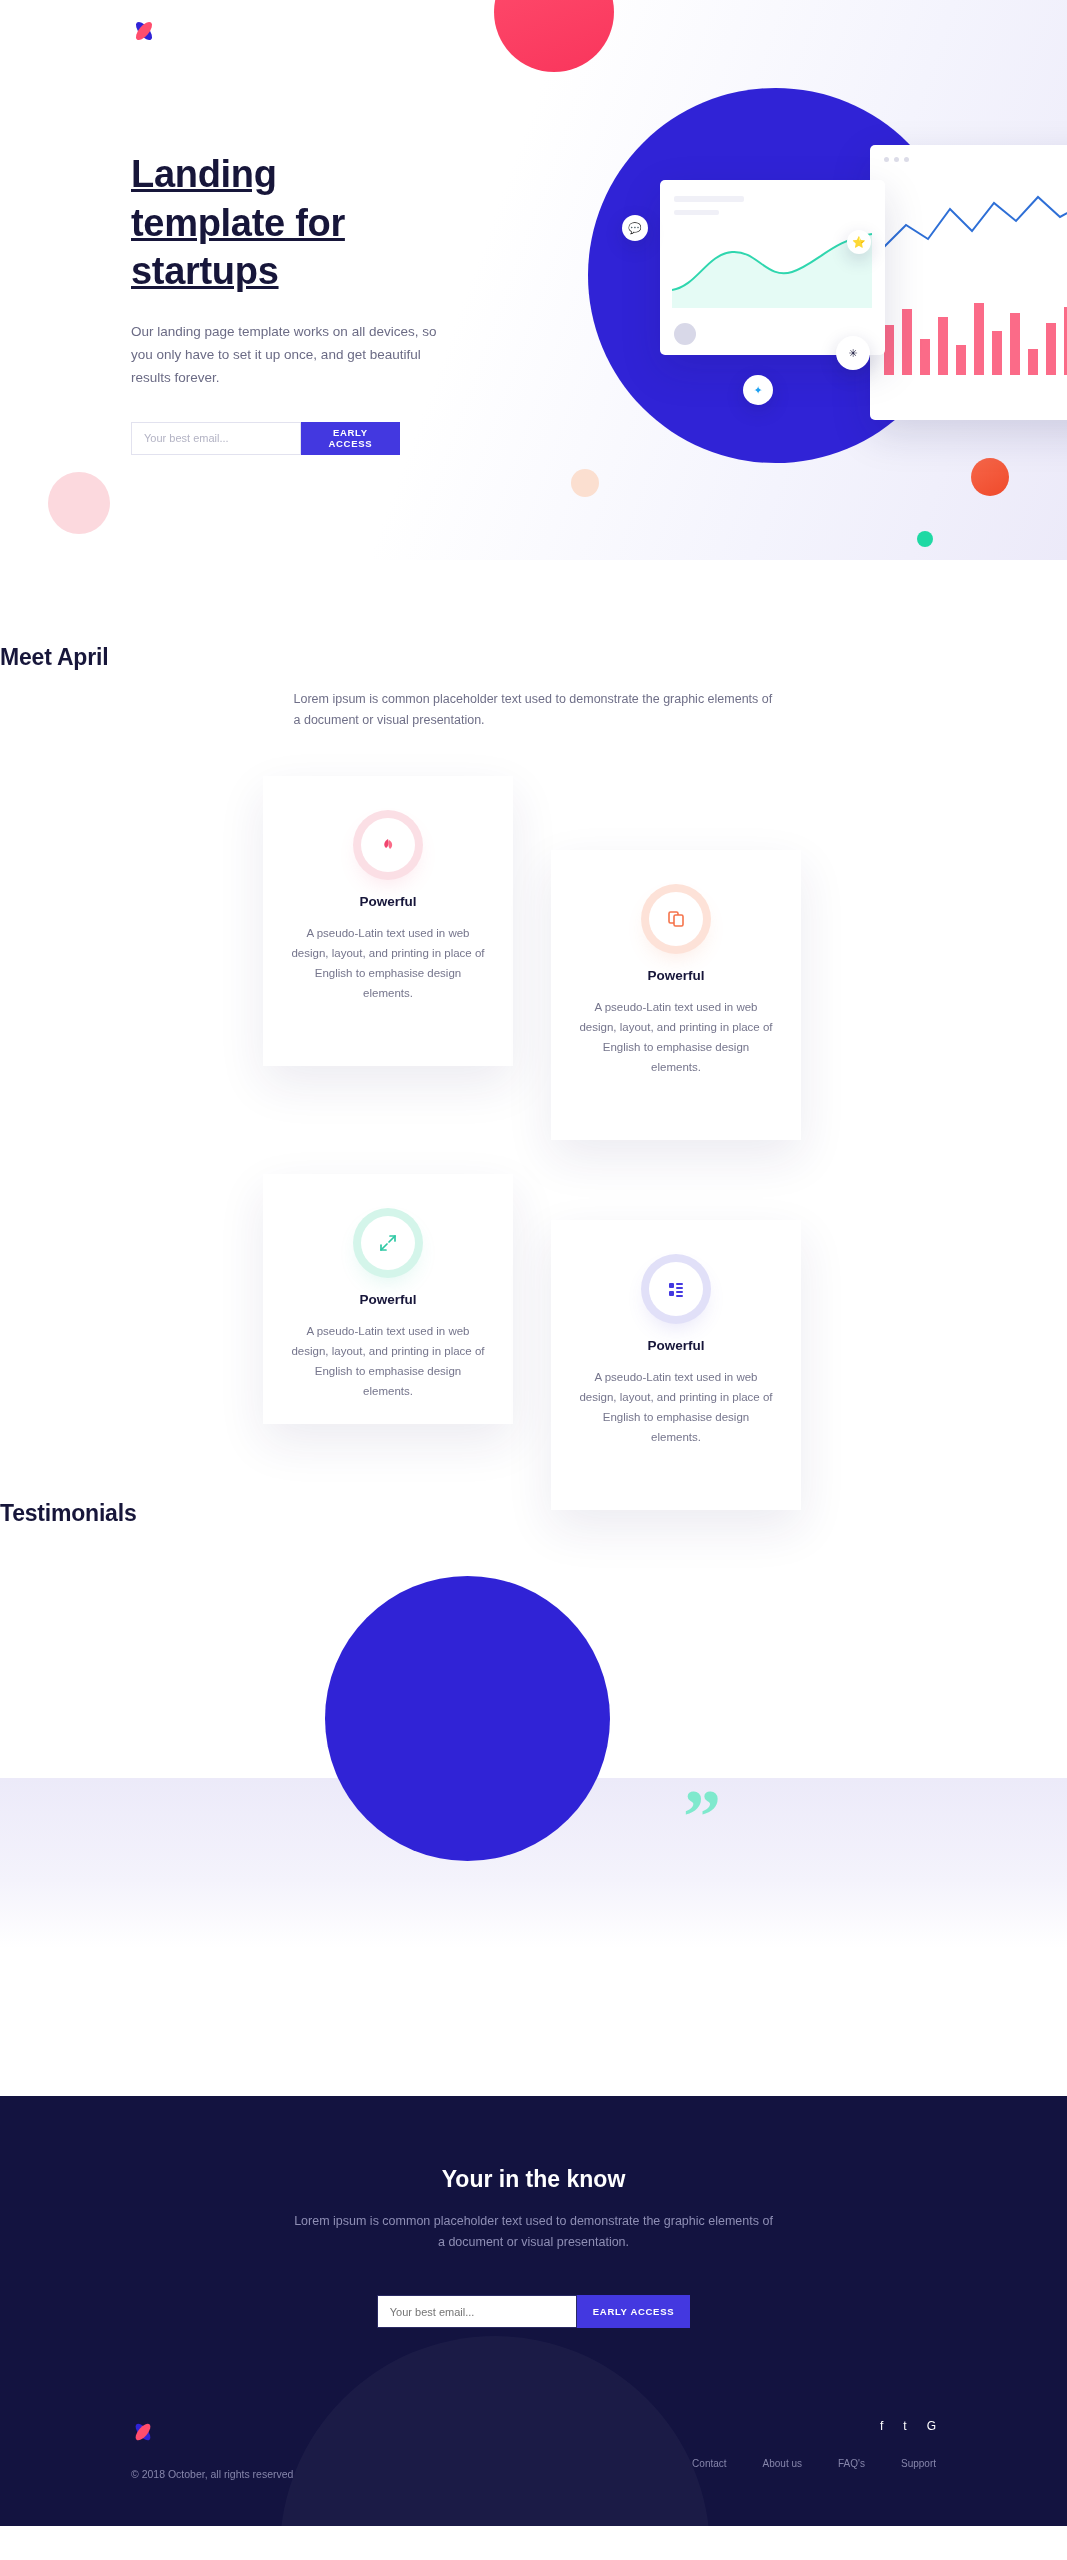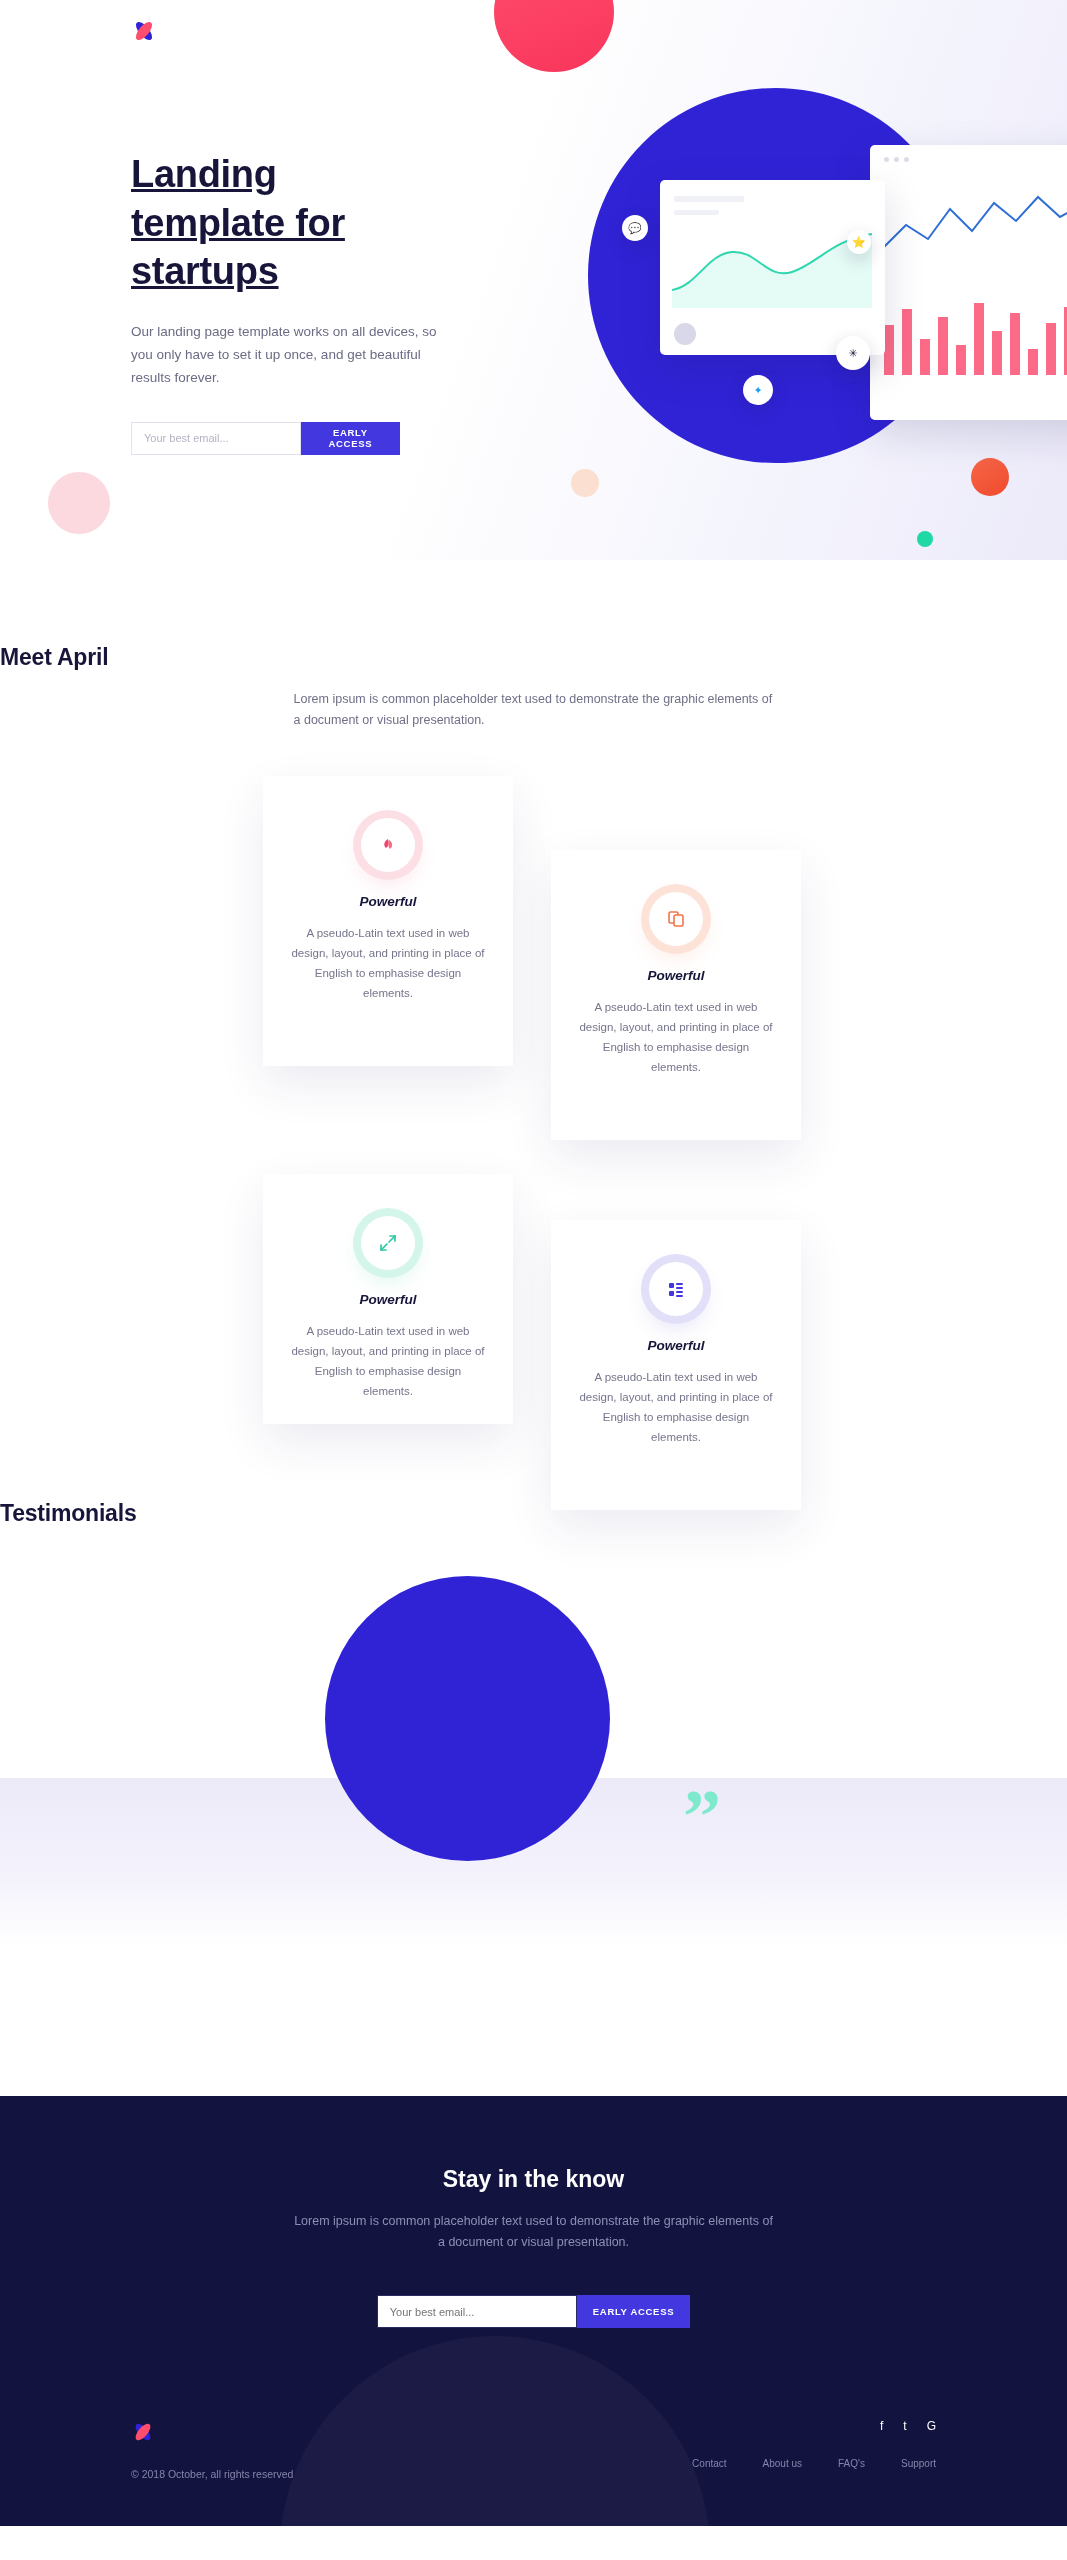--- a/index.html
+++ b/index.html
@@ -85,21 +85,21 @@
   .sec-head p {
     margin:18px auto 0; width:480px; font-size:12.5px; line-height:1.7; color:#6f6f88;
   }
 
   .cards { position:relative; z-index:2; height:700px; margin-top:44px; }
   .card {
     position:absolute; width:250px; background:#fff; text-align:center;
     box-shadow:0 18px 45px rgba(40,35,100,.09);
     padding:42px 26px 40px;
   }
-  .card h3 { font-size:13.5px; font-weight:bold; color:#17163a; margin:22px 0 14px;font-style:italic; }
+  .card h3 { font-size:13.5px; font-weight:bold; color:#17163a; margin:22px 0 14px; }
   .card p { font-size:11.5px; line-height:1.75; color:#75758c; }
   .card-1 { left:263px; top:0; height:290px; }
   .card-2 { left:551px; top:74px; height:290px; }
   .card-3 { left:263px; top:398px; height:250px; }
   .card-4 { left:551px; top:444px; height:290px; }
 
   .ico {
     width:54px; height:54px; border-radius:50%; margin:0 auto;
     display:flex; align-items:center; justify-content:center;
     background:#fff;
@@ -299,21 +299,21 @@
       <h2>Testimonials</h2>
     </div>
 
     <div class="testi-circle"></div>
     <div class="quote-mark">”</div>
 
   </section>
 
   <footer class="footer">
     <div class="f-head">
-      <h2>Stay in the know</h2>
+      <h2>Your in the know</h2>
       <p>Lorem ipsum is common placeholder text used to demonstrate the graphic elements of a document or visual presentation.</p>
     </div>
     <form class="f-signup">
       <input type="email" placeholder="Your best email..." style="">
       <button type="submit">EARLY ACCESS</button>
     </form>
 
     <div class="f-bottom">
       <div>
         <div>

